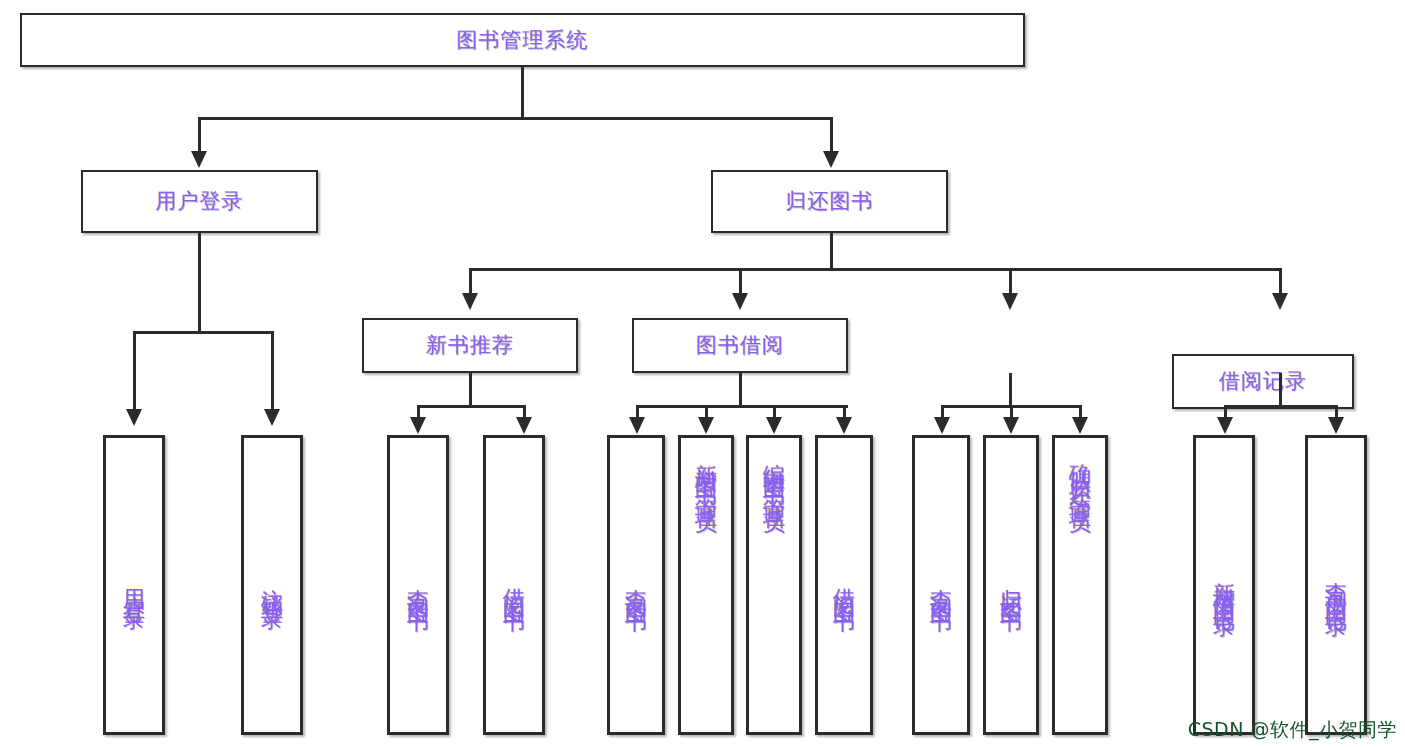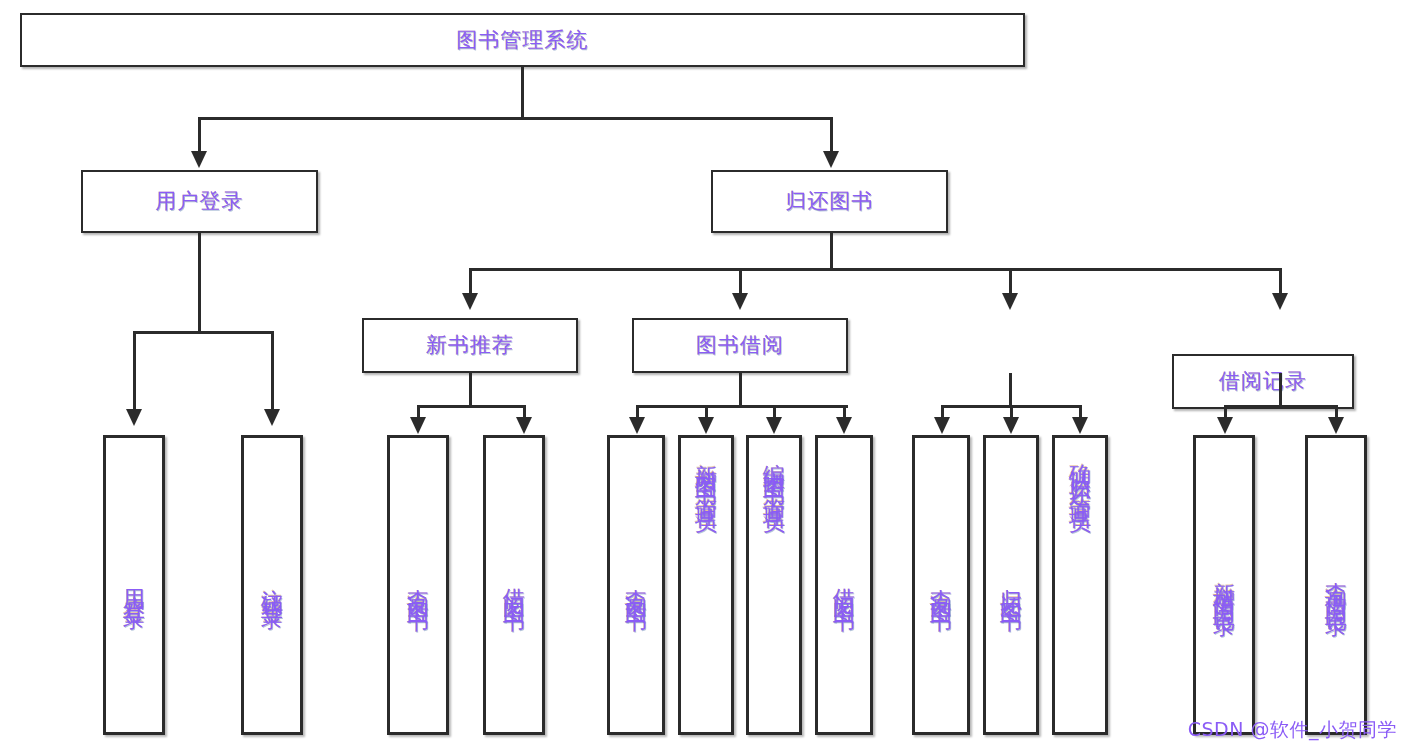--- a/index.html
+++ b/index.html
@@ -80,21 +80,21 @@
     border-right: 8px solid transparent;
     border-top: 17px solid #2b2b2b;
   }
 
   
   #watermark {
     position: absolute;
     right: 8px;
     bottom: 4px;
     font-size: 19px;
-    color: #8b5cf6;
+    color: #14532d;
     letter-spacing: 0.5px;
     white-space: nowrap;
     user-select: none;
   }
 </style>
 </head>
 <body>
 
 <div id="canvas">
 

